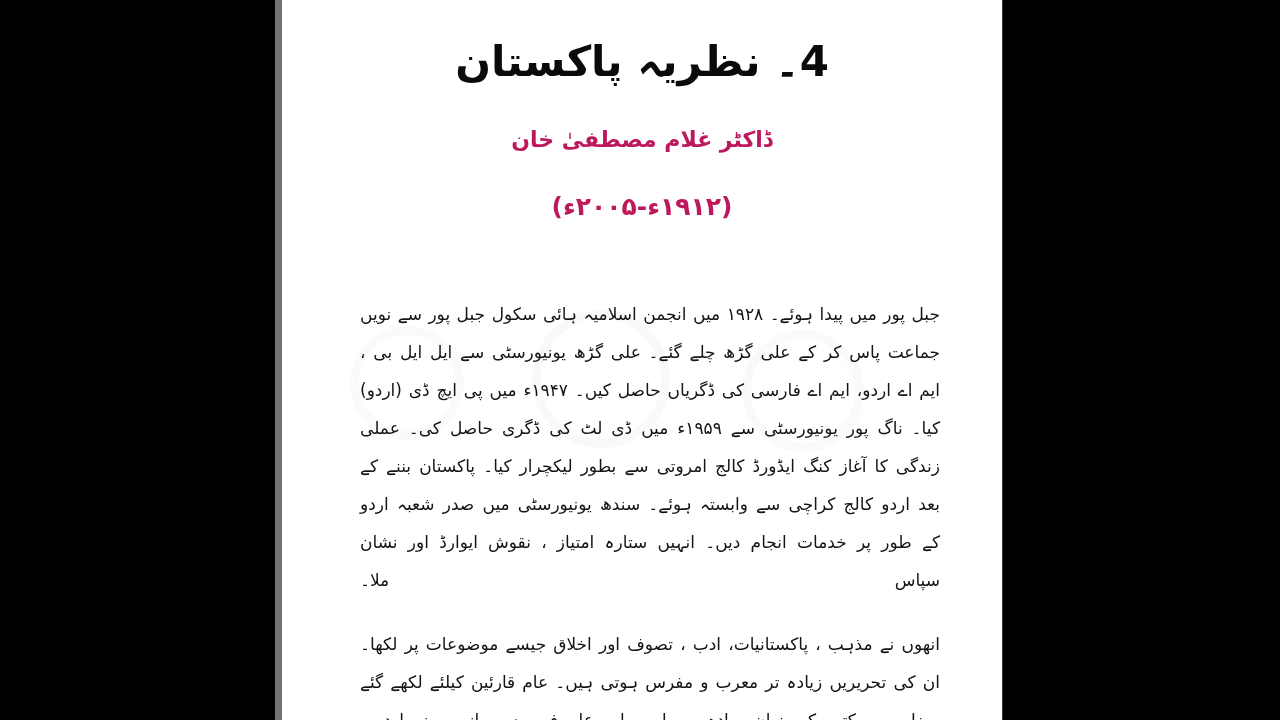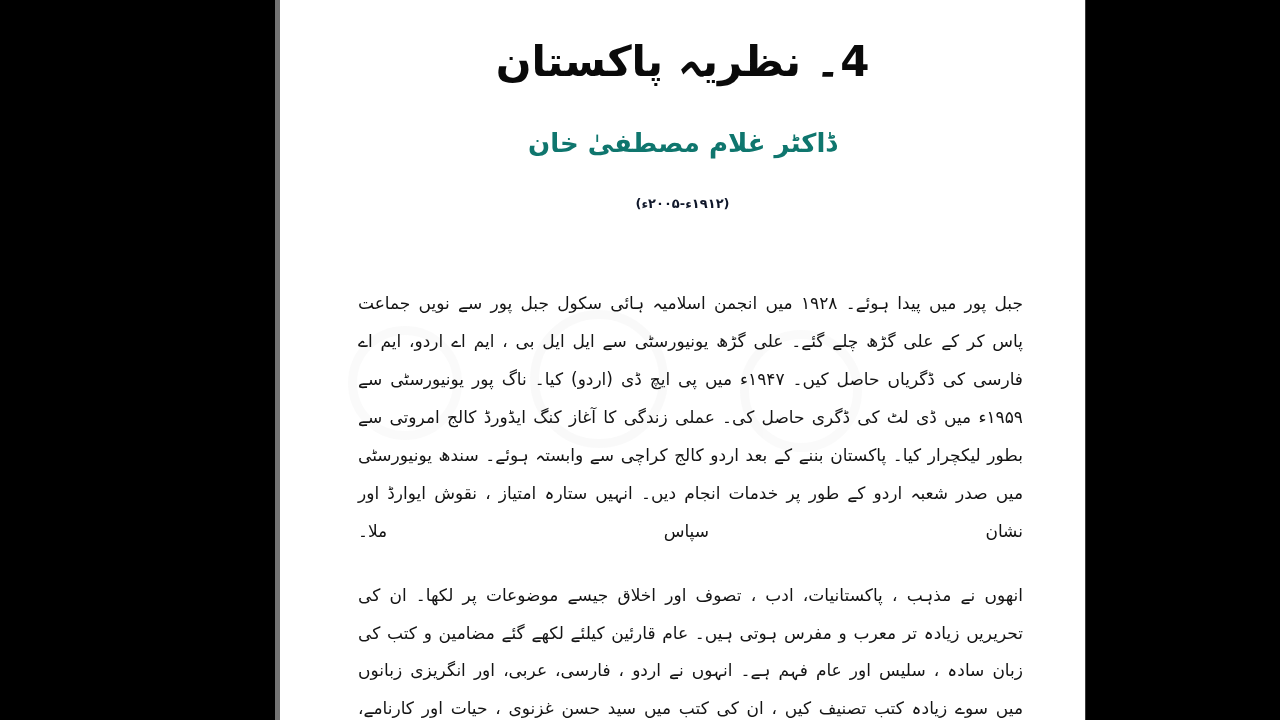--- a/index.html
+++ b/index.html
@@ -24,25 +24,25 @@
     background: #000000;
   }
   .letterbox.left  { left: 0;  width: 275px; }
   .letterbox.right { left: 1003px; width: 277px; }
 
   
   #page {
     position: absolute;
     top: 0;
     left: 275px;
-    width: 811px;
+    width: 728px;
     height: 720px;
     background: #ffffff;
     overflow: hidden;
-    border-left: 5px solid #737373;
+    border-left: 7px solid #737373;
     border-right: 1px solid #3a3a3a;
     box-sizing: border-box;
   }
 
   
   #watermark {
     position: absolute;
     left: 60px;
     top: 300px;
     width: 600px;
@@ -73,33 +73,33 @@
     font-weight: 700;
     color: #0a0a0a;
     line-height: 1.35;
     direction: rtl;
     letter-spacing: 0.5px;
     margin: 0;
   }
 
   .doc-author {
     font-family: "DejaVu Sans", "Liberation Sans", sans-serif;
-    font-size: 26px;
+    font-size: 22px;
     font-weight: 600;
-    color: #0f766e;
+    color: #be185d;
     direction: rtl;
     margin: 34px 0 0 0;
     line-height: 1.4;
   }
 
   .doc-dates {
     font-family: "DejaVu Sans", "Liberation Sans", sans-serif;
-    font-size: 13px;
+    font-size: 25px;
     font-weight: 700;
-    color: #0f172a;
+    color: #be185d;
     direction: rtl;
     margin: 34px 0 0 0;
     line-height: 1.4;
   }
 
   
   #body-text {
     position: relative;
     z-index: 2;
     margin: 0;

